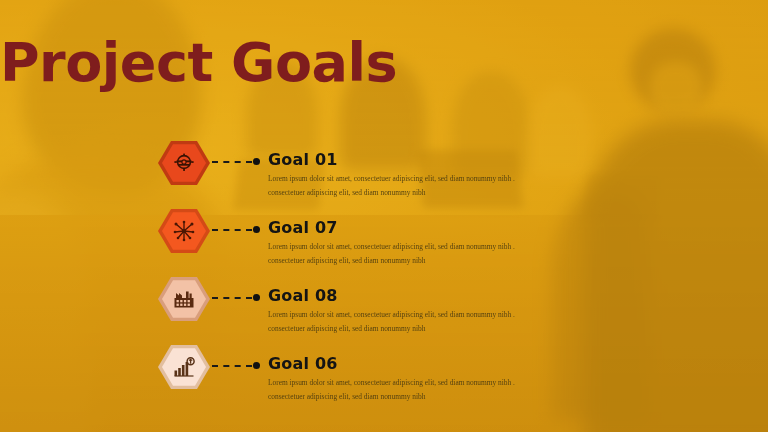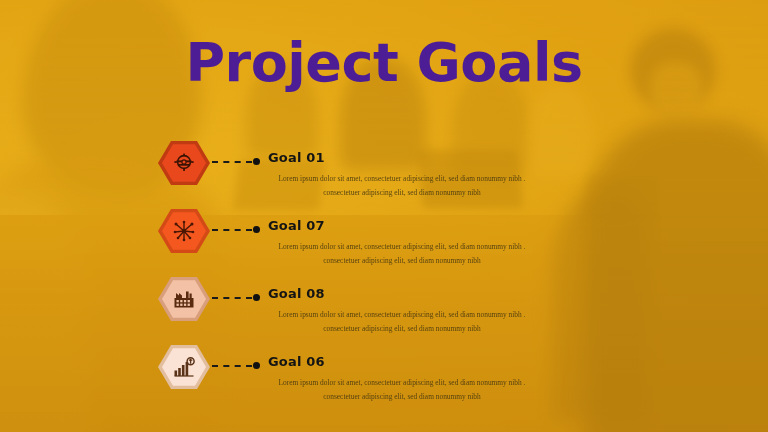--- a/index.html
+++ b/index.html
@@ -112,25 +112,24 @@
   .bg-tint {
     position:absolute; inset:0;
     background:#EDB81C;
     opacity:.34;
   }
 
   
   .title {
     position:absolute;
     left:0; right:0; top:36px;
-    text-align:center;
     font-size:54px;
     font-weight:bold;
     letter-spacing:-0.5px;
-    color:#4c1d95;
+    color:#7f1d1d;
     font-family:"DejaVu Sans", sans-serif;
     line-height:1;
   }
 
   
   .goals {
     position:absolute;
     left:158px; top:138px;
     width:400px;
   }
@@ -174,35 +173,34 @@
     position:absolute;
     right:0; top:-2px;
     width:7px; height:7px;
     border-radius:50%;
     background:#111111;
   }
 
   .goal-label {
     position:absolute;
     left:110px; top:12px;
-    font-size:13px;
+    font-size:16px;
     font-weight:bold;
     color:#141414;
     font-family:"DejaVu Sans", sans-serif;
     letter-spacing:.2px;
   }
   .goal-body {
     position:absolute;
     left:110px; top:34px;
     width:268px;
     font-size:7.4px;
     line-height:1.85;
     color:#4A3A10;
     font-family:"Liberation Serif", serif;
-    text-align:center;
     opacity:.92;
   }
 
   
   .watermark {
     position:absolute;
     left:325px; top:404px;
     font-size:11px;
     color:#8A7418;
     opacity:.85;

